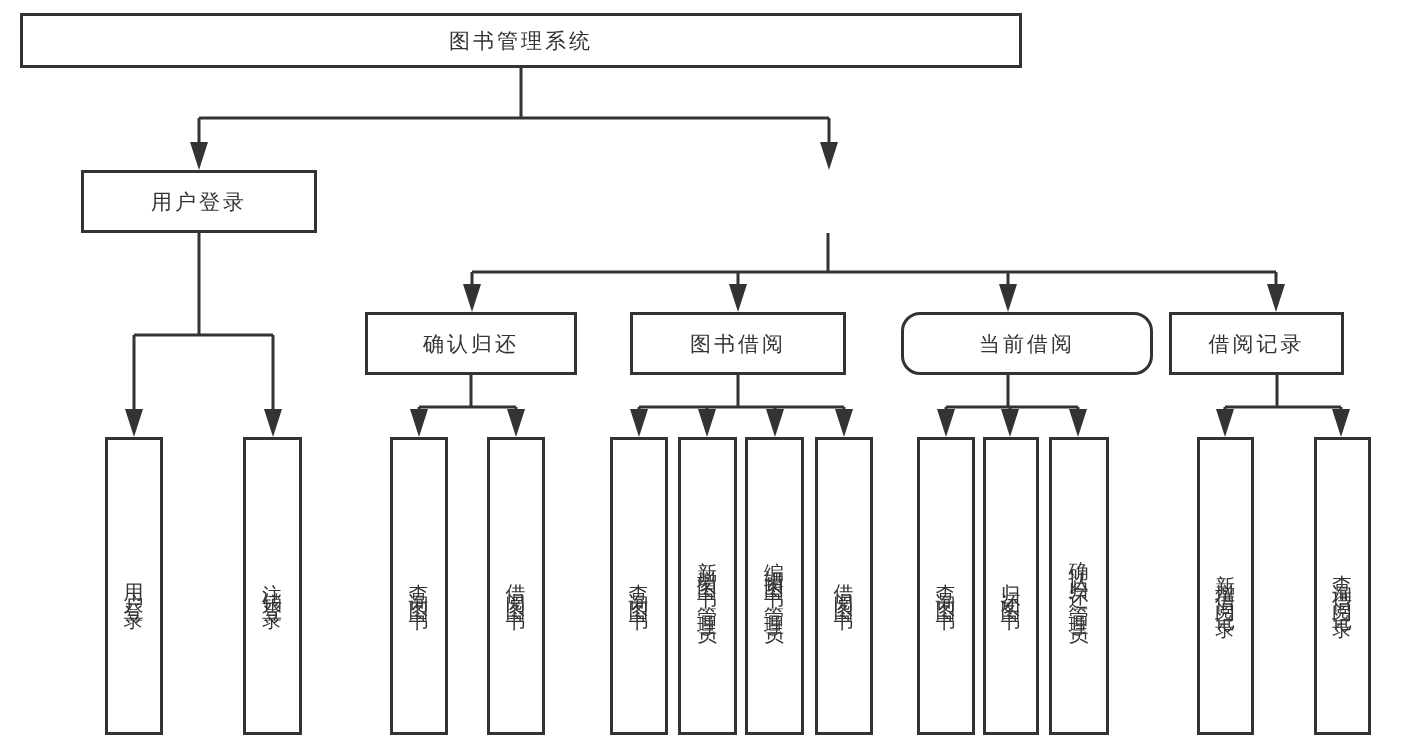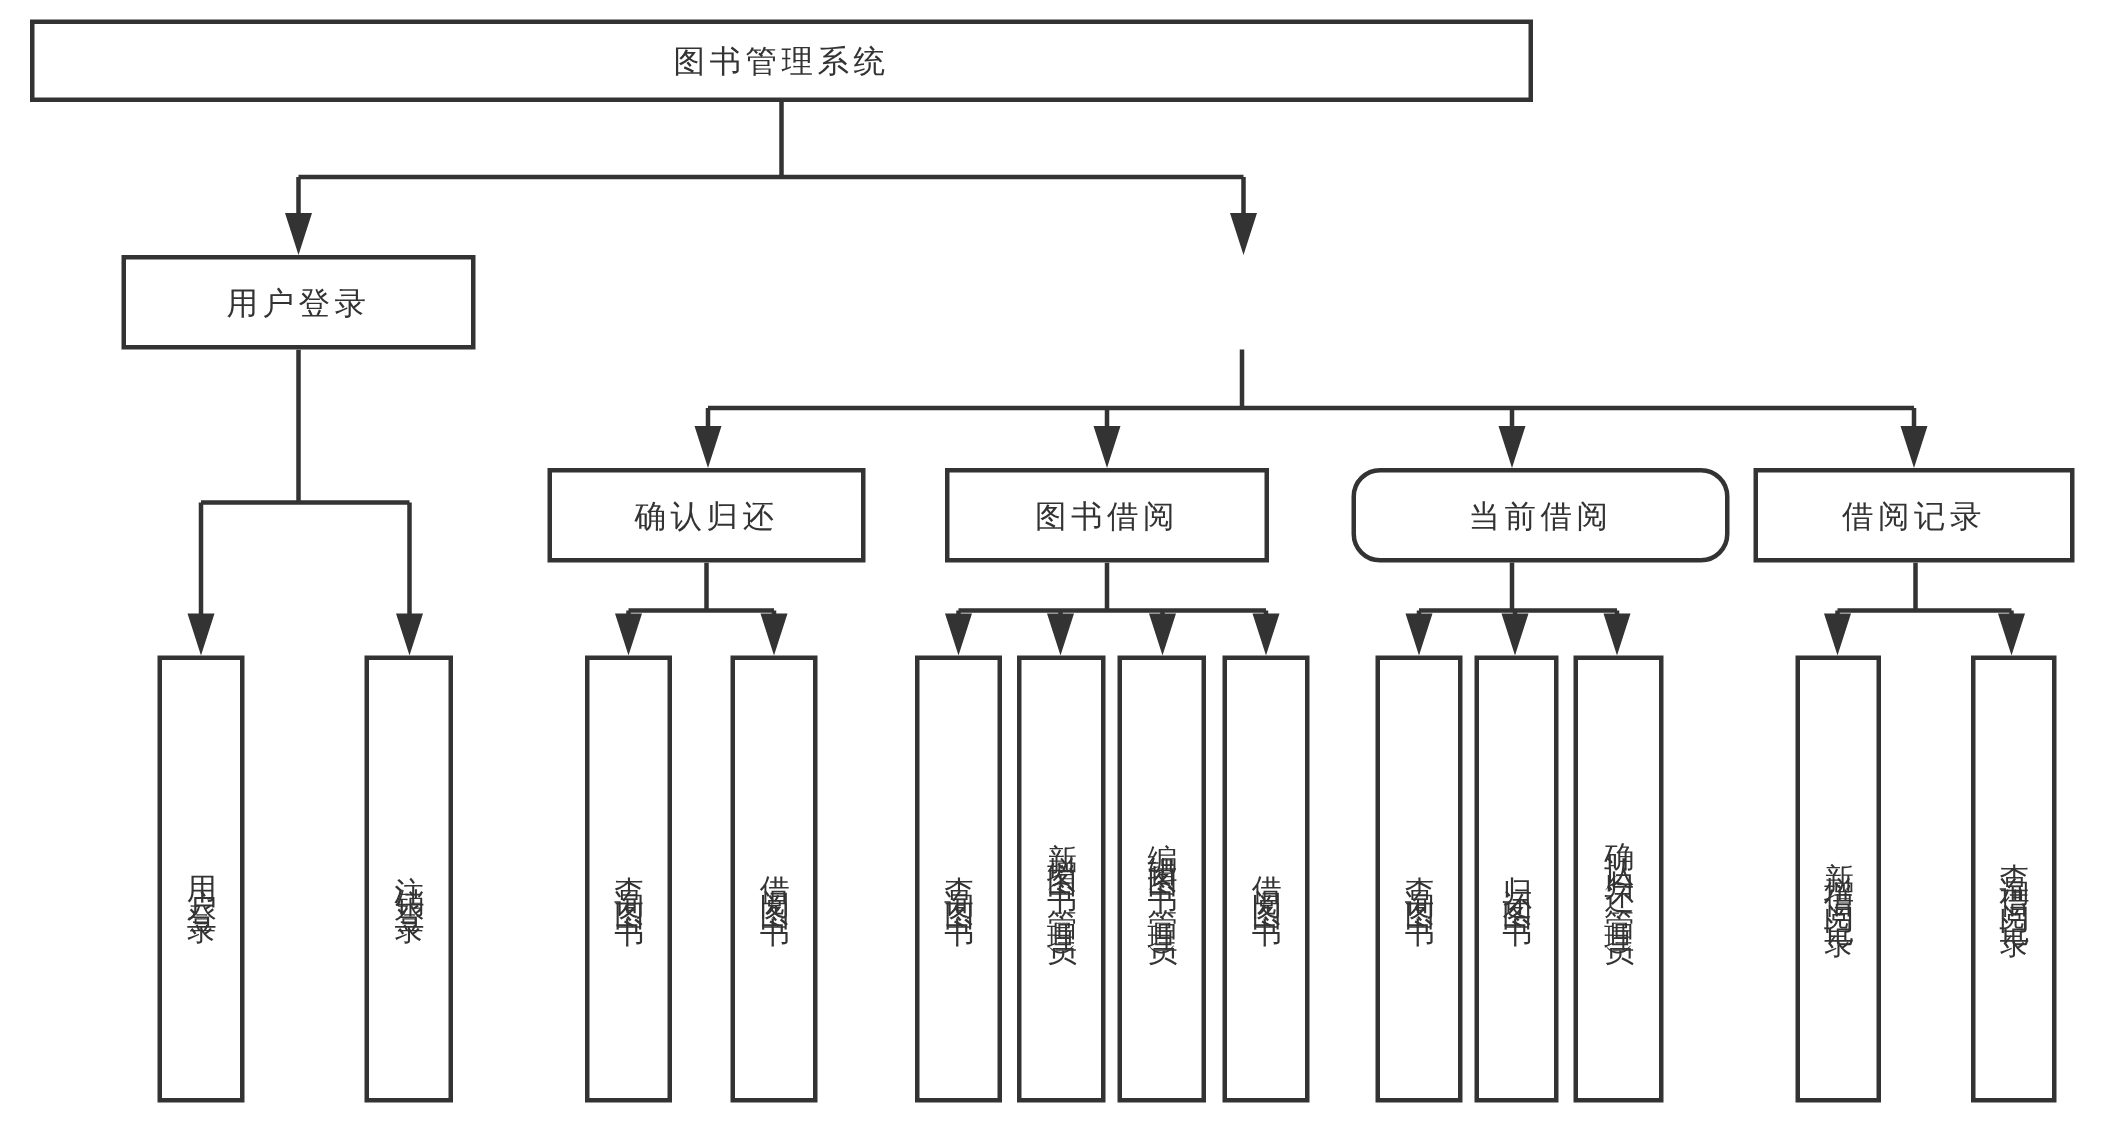--- a/index.html
+++ b/index.html
@@ -43,21 +43,21 @@
   }
   
   .n-root            { left: 20px;   top: 13px;  width: 1002px; height: 55px; }
   
   .n-user-login      { left: 81px;   top: 170px; width: 236px;  height: 63px; }
   .n-book-mgmt       { left: 712px;  top: 170px; width: 233px;  height: 63px; }
   
   .n-new-book        { left: 365px;  top: 312px; width: 212px;  height: 63px; }
   .n-book-borrow     { left: 630px;  top: 312px; width: 216px;  height: 63px; justify-content: center; }
   .n-current-borrow  { left: 901px;  top: 312px; width: 252px;  height: 63px; border-radius: 19px; }
-  .n-borrow-record   { left: 1169px; top: 312px; width: 214px;  height: 63px; }
+  .n-borrow-record   { left: 1169px; top: 312px; width: 175px;  height: 63px; }
   
   .vbox { top: 437px; height: 298px; }
   .n-leaf-login          { left: 105px;  width: 58px; }
   .n-leaf-logout         { left: 243px;  width: 59px; }
   .n-leaf-query-a        { left: 390px;  width: 58px; }
   .n-leaf-borrow-a       { left: 487px;  width: 58px; }
   .n-leaf-query-b        { left: 610px;  width: 58px; }
   .n-leaf-add-book       { left: 678px;  width: 59px; }
   .n-leaf-edit-book      { left: 745px;  width: 59px; }
   .n-leaf-borrow-b       { left: 815px;  width: 58px; }

